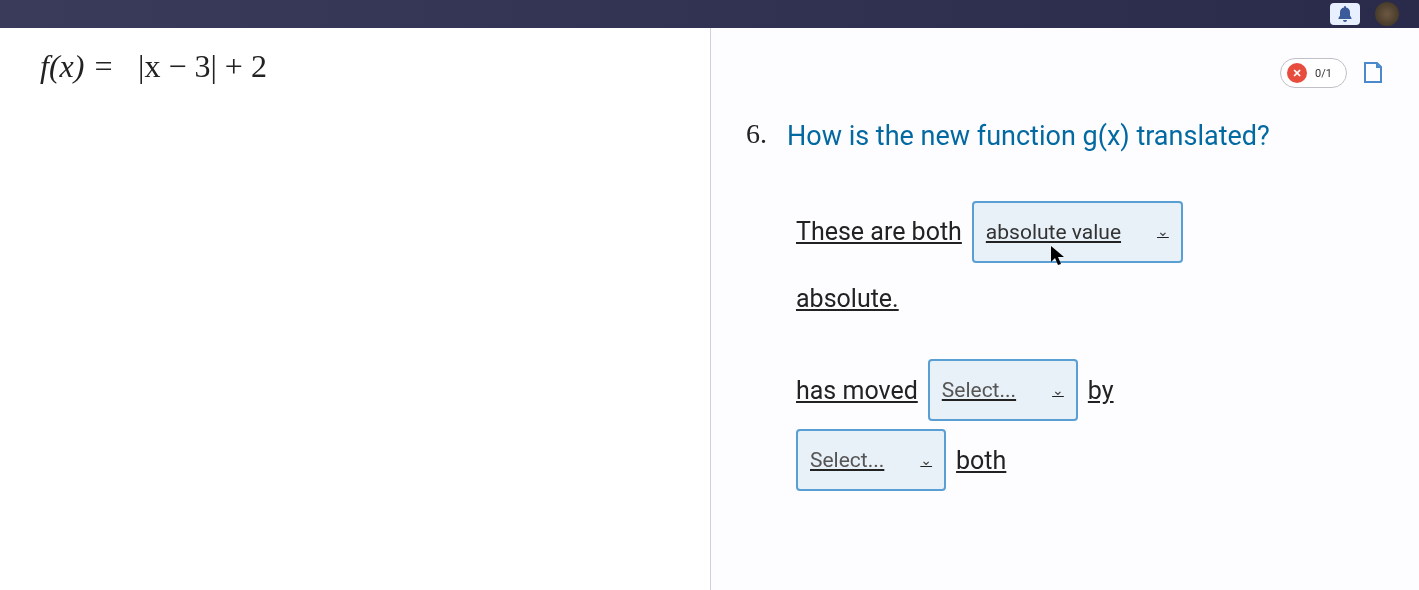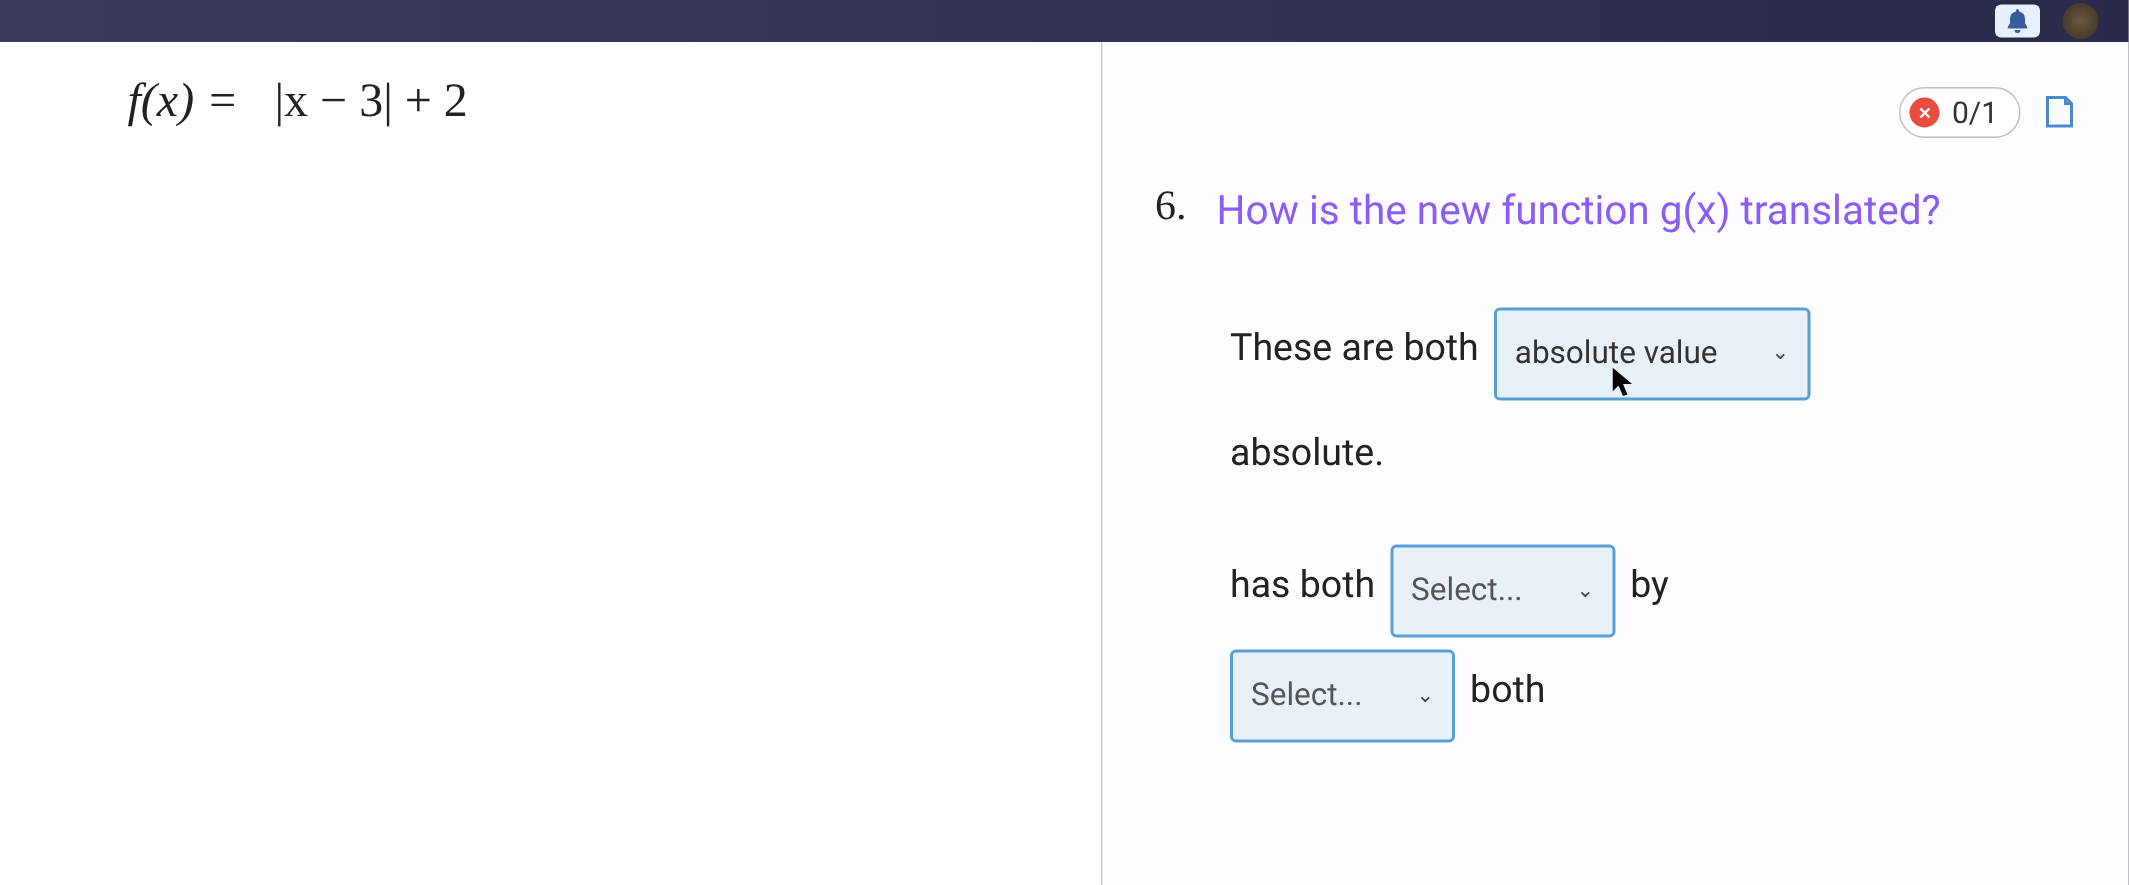--- a/index.html
+++ b/index.html
@@ -37,23 +37,22 @@
     .main-content {
       display: flex;
       height: 562px;
       background: #fff;
     }
     .left-panel {
       width: 710px;
       height: 100%;
       background: linear-gradient(105deg, #f5f5f7 0%, #e8e8ec 40%, #d8d8de 60%, #e0e0e6 100%);
       background-image: repeating-linear-gradient(92deg, rgba(255,255,255,0.15) 0px, rgba(255,255,255,0.15) 1px, transparent 1px, transparent 3px);
-      padding: 20px 61px;
+      padding: 20px 40px;
       position: relative;
-      margin-left: 24px;
     }
     .equation {
       font-family: 'Times New Roman', serif;
       font-size: 32px;
       color: #222;
       margin-bottom: 60px;
       font-style: italic;
     }
     .equation .upright { font-style: normal; }
     .right-panel {
@@ -84,49 +83,50 @@
       height: 20px;
       border-radius: 50%;
       background: #e74c3c;
       color: #fff;
       display: flex;
       align-items: center;
       justify-content: center;
       font-size: 11px;
       font-weight: bold;
     }
-    .score-text { font-size: 20px; color: #333; }
+    .score-text { font-size: 11px; color: #333; }
     .note-icon svg { display: block; }
     .question-row {
       display: flex;
       gap: 20px;
       margin-bottom: 45px;
     }
     .question-num {
       font-family: 'Times New Roman', serif;
       font-size: 28px;
       color: #222;
     }
     .question-text {
       font-size: 27px;
-      color: #8b5cf6;
+      color: #0369a1;
       line-height: 1.4;
     }
     .answer-area {
       margin-left: 50px;
       font-size: 25px;
       color: #222;
       line-height: 2.2;
     }
     .answer-line {
       display: flex;
-      align-items: flex-start;
+      align-items: center;
       flex-wrap: wrap;
       gap: 10px;
       margin-bottom: 8px;
+      text-decoration: underline;
     }
     .dropdown {
       display: inline-flex;
       align-items: center;
       justify-content: space-between;
       border: 2px solid #5a9fd4;
       background: #e8f0f8;
       border-radius: 4px;
       padding: 6px 12px;
       font-size: 21px;
@@ -203,21 +203,21 @@
           <span class="chevron">⌄</span>
         </div>
       </div>
       <div class="answer-line">
         <span>absolute.</span>
       </div>
 
       <div style="height:25px"></div>
 
       <div class="answer-line">
-        <span>has both</span>
+        <span>has moved</span>
         <div class="dropdown">
           <span>Select...</span>
           <span class="chevron">⌄</span>
         </div>
         <span>by</span>
       </div>
       <div class="answer-line">
         <div class="dropdown">
           <span>Select...</span>
           <span class="chevron">⌄</span>

